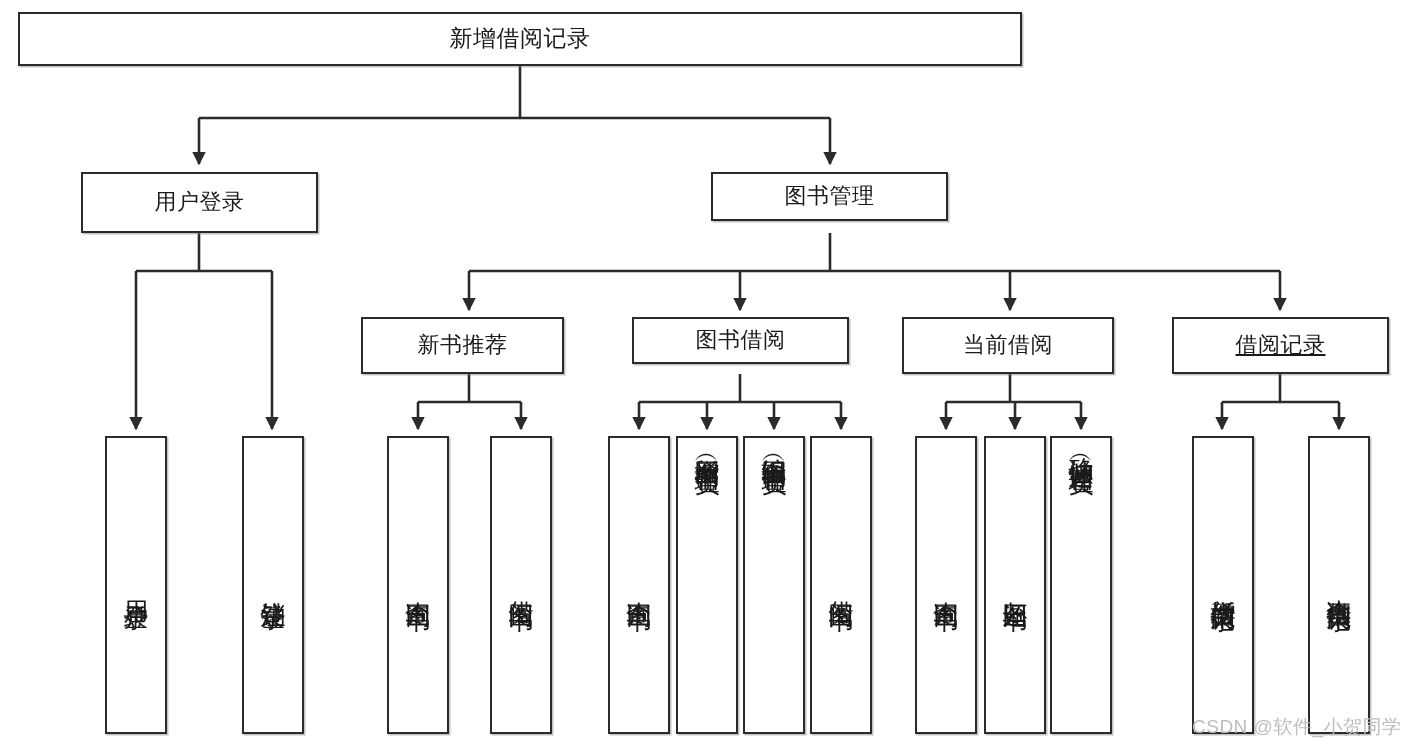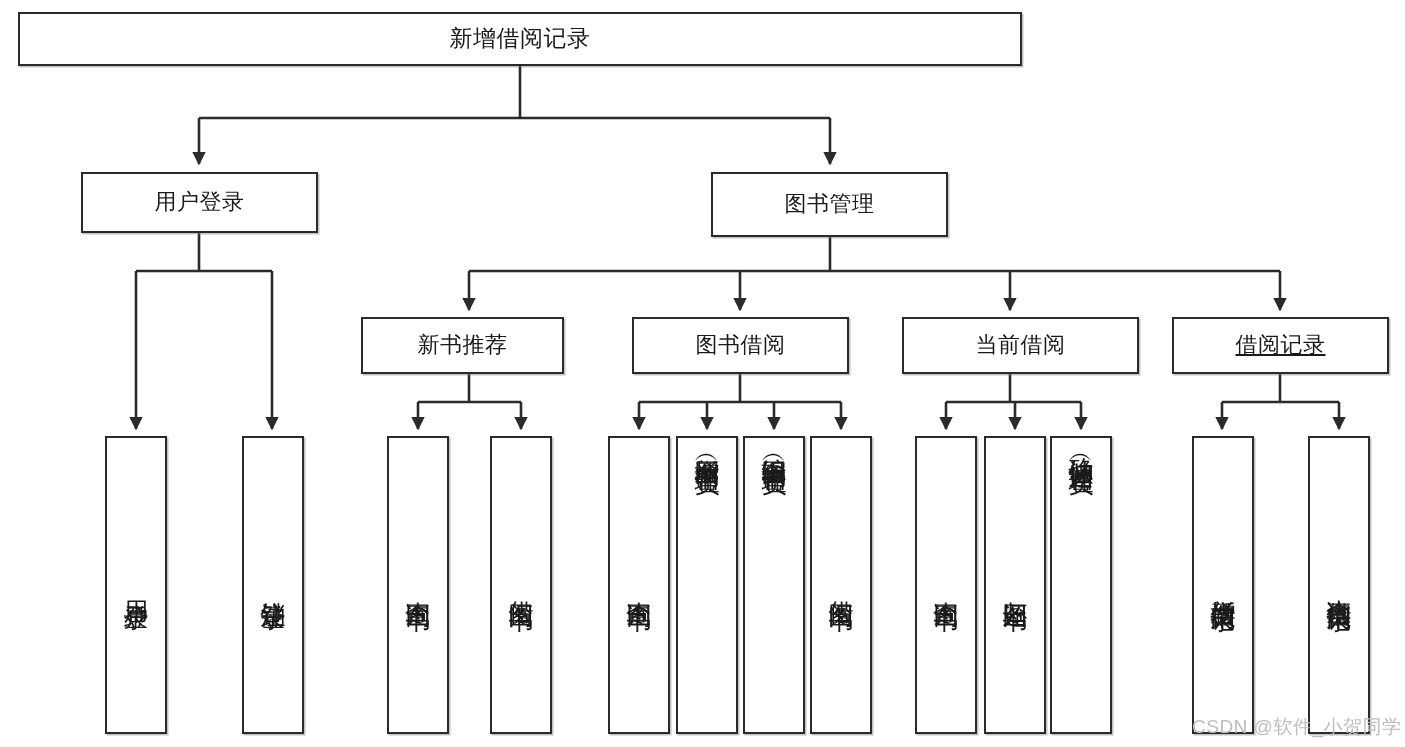--- a/index.html
+++ b/index.html
@@ -134,33 +134,33 @@
   </svg>
 
   <div class="node horiz root" style="left:18px; top:12px; width:1004px; height:54px;">
     <span class="label">新增借阅记录</span>
   </div>
 
   <div class="node horiz" style="left:81px; top:172px; width:237px; height:61px;">
     <span class="label">用户登录</span>
   </div>
 
-  <div class="node horiz" style="left:711px; top:172px; width:237px; height:65px;align-items:center;">
+  <div class="node horiz" style="left:711px; top:172px; width:237px; height:49px;align-items:center;">
     <span class="label">图书管理</span>
   </div>
 
   <div class="node horiz" style="left:361px; top:317px; width:203px; height:57px;">
     <span class="label">新书推荐</span>
   </div>
 
-  <div class="node horiz" style="left:632px; top:317px; width:217px; height:57px;text-align:right;">
+  <div class="node horiz" style="left:632px; top:317px; width:217px; height:47px;text-align:right;">
     <span class="label">图书借阅</span>
   </div>
 
-  <div class="node horiz" style="left:902px; top:317px; width:237px; height:57px;">
+  <div class="node horiz" style="left:902px; top:317px; width:212px; height:57px;">
     <span class="label">当前借阅</span>
   </div>
 
   <div class="node horiz" style="left:1172px; top:317px; width:217px; height:57px;text-decoration:underline;">
     <span class="label">借阅记录</span>
   </div>
 
   <div class="node vert center" style="left:105px; top:436px; width:62px; height:298px;">
     <span class="label">用户登录</span>
   </div>

